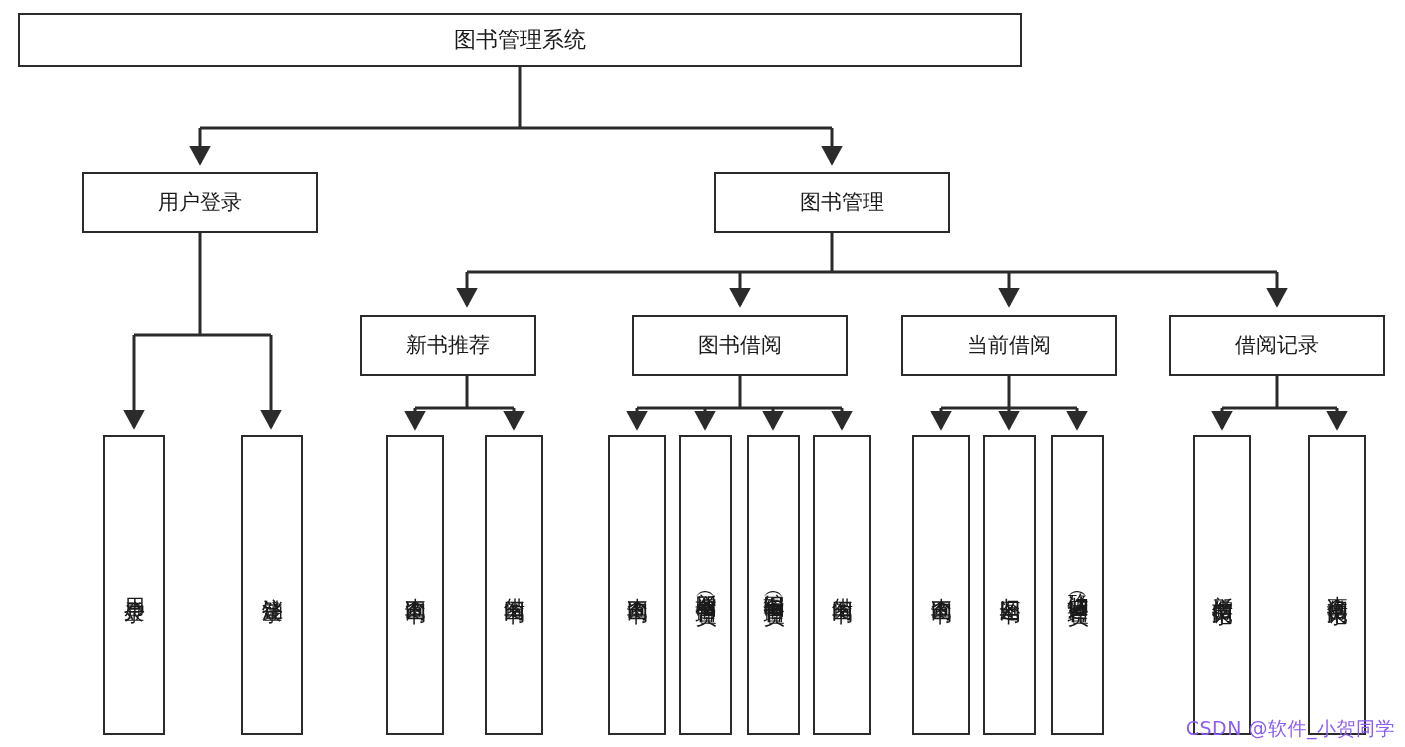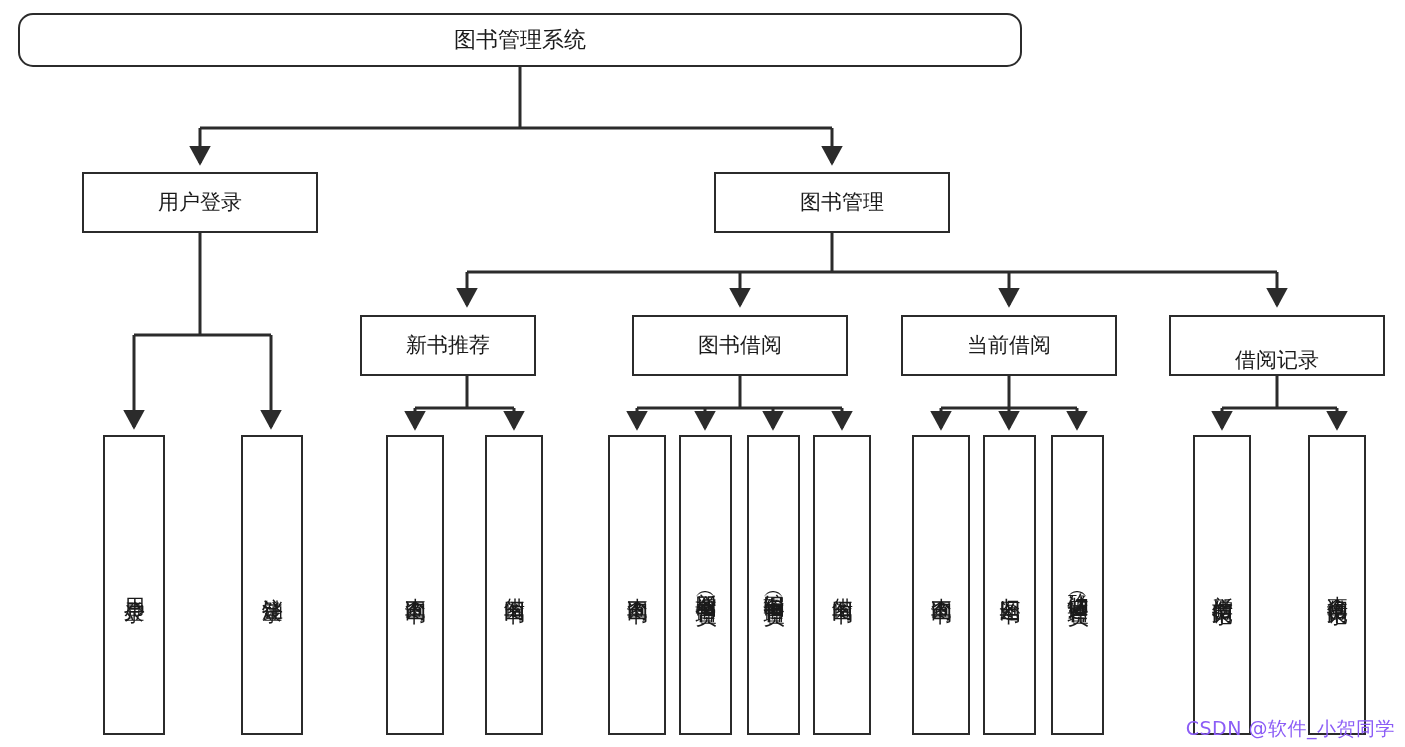--- a/index.html
+++ b/index.html
@@ -23,21 +23,21 @@
   }
   .node {
     position: absolute;
     background: #ffffff;
     border: 2.5px solid #2b2b2b;
     display: flex;
     align-items: center;
     justify-content: center;
     color: #1a1a1a;
   }
-  .node.root      { font-size: 22px; border-radius: 15px; }
+  .node.root      { font-size: 22px; }
   .node.level1    { font-size: 21px; }
   .node.level2    { font-size: 21px; }
   .node.leaf      { font-size: 21px; }
   .node-label {
     line-height: 1.22;
     text-align: center;
     white-space: pre;
   }
   .leaf .node-label {
     writing-mode: vertical-rl;
@@ -125,21 +125,21 @@
 
   <div class="node level2" style="left:360px; top:315px; width:176px; height:61px;">
     <span class="node-label">新书推荐</span>
   </div>
   <div class="node level2" style="left:901px; top:315px; width:216px; height:61px;">
     <span class="node-label">当前借阅</span>
   </div>
   <div class="node level2" style="left:632px; top:315px; width:216px; height:61px;">
     <span class="node-label">图书借阅</span>
   </div>
-  <div class="node level2" style="left:1169px; top:315px; width:216px; height:61px;align-items:flex-end;">
+  <div class="node level2" style="left:1169px; top:315px; width:216px; height:61px;">
     <span class="node-label">借阅记录</span>
   </div>
 
   <div class="node leaf" style="left:103px; top:435px; width:62px; height:300px;">
     <span class="node-label">用户登录</span>
   </div>
   <div class="node leaf" style="left:241px; top:435px; width:62px; height:300px;">
     <span class="node-label">注销登录</span>
   </div>
 

